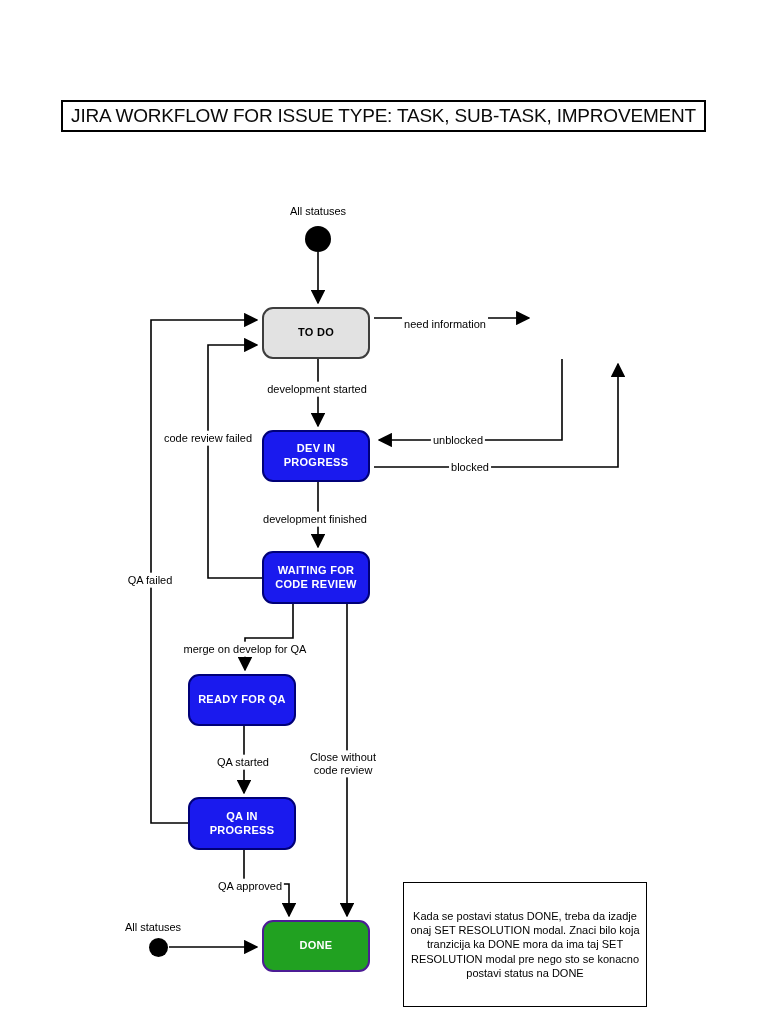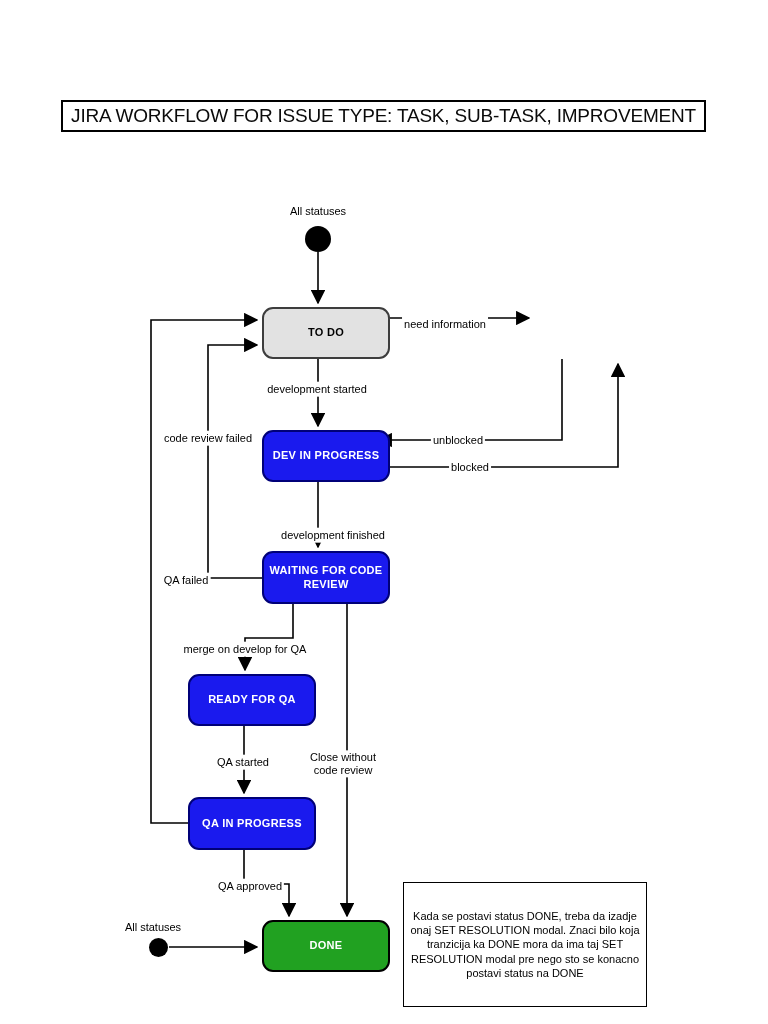--- a/index.html
+++ b/index.html
@@ -8,27 +8,27 @@
     font-family:"Liberation Sans", sans-serif; overflow:hidden; color:#000;
   }
   .titlebox {
     position:absolute; left:61px; top:100px; width:645px; height:32px;
     border:2px solid #000; box-sizing:border-box;
     display:flex; align-items:center; justify-content:center;
     font-size:19px; letter-spacing:-0.2px; white-space:nowrap; color:#0a0a0a;
   }
   svg.edges { position:absolute; left:0; top:0; }
   .node {
-    position:absolute; width:128px; box-sizing:border-box; border-radius:11px;
+    position:absolute; width:108px; box-sizing:border-box; border-radius:11px;
     display:flex; align-items:center; justify-content:center; text-align:center;
     font-size:11px; font-weight:bold; letter-spacing:0.3px; padding:4px; line-height:1.25;
   }
   .node.gray  { background:#e2e2e2; border:2px solid #3d3d3d; color:#000; }
   .node.blue  { background:#1a1aee; border:2px solid #000078; color:#fff; }
-  .node.green { background:#21a121; border:2px solid #000000; color:#fff; }
+  .node.green { background:#21a121; border:2px solid #4c1d95; color:#fff; }
   .start { position:absolute; background:#000; border-radius:50%; }
   .elabel {
     position:absolute; transform:translate(-50%,-50%);
     background:#fff; padding:1px 2px; font-size:11px; color:#000;
     white-space:nowrap; text-align:center; line-height:1.15;
   }
   .elabel.multiline { white-space:pre-line; }
   .note {
     position:absolute; left:403px; top:882px; width:244px; height:125px;
     border:1.5px solid #000; box-sizing:border-box;
@@ -66,22 +66,22 @@
     <path d="M347,604 L347,916" marker-end="url(#arrow)"></path>
     <path d="M169,947 L257,947" marker-end="url(#arrow)"></path>
   </svg>
 
   <span class="elabel" style="left:318px; top:211px;">All statuses</span>
   <span class="elabel" style="left:445px; top:324px;">need information</span>
   <span class="elabel" style="left:317px; top:389px;">development started</span>
   <span class="elabel" style="left:458px; top:440px;">unblocked</span>
   <span class="elabel" style="left:470px; top:467px;">blocked</span>
   <span class="elabel" style="left:208px; top:438px;">code review failed</span>
-  <span class="elabel" style="left:333px; top:519px;margin-top:16px;">development finished</span>
-  <span class="elabel" style="left:150px; top:580px;margin-left:36px;">QA failed</span>
+  <span class="elabel" style="left:315px; top:519px;">development finished</span>
+  <span class="elabel" style="left:150px; top:580px;">QA failed</span>
   <span class="elabel" style="left:245px; top:649px;">merge on develop for QA</span>
   <span class="elabel" style="left:243px; top:762px;">QA started</span>
   <span class="elabel multiline" style="left:343px; top:764px;">Close without
 code review</span>
   <span class="elabel" style="left:250px; top:886px;">QA approved</span>
   <span class="elabel" style="left:153px; top:927px;">All statuses</span>
 
   <div class="start" style="left:305px; top:226px; width:26px; height:26px;"></div>
   <div class="start" style="left:149px; top:938px; width:19px; height:19px;"></div>
 

